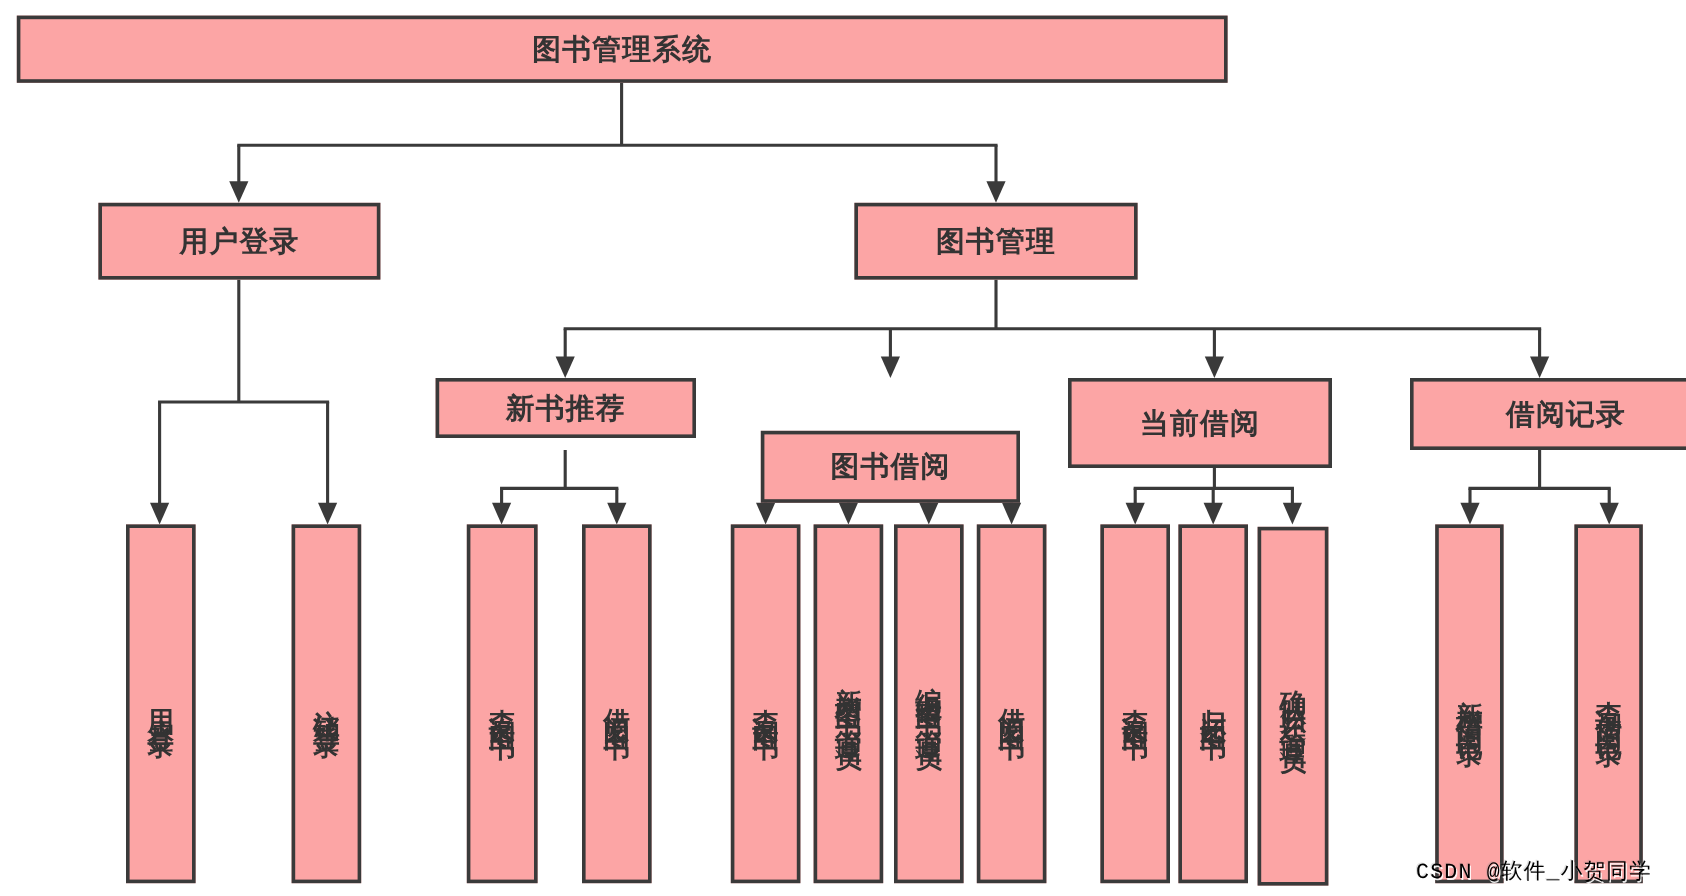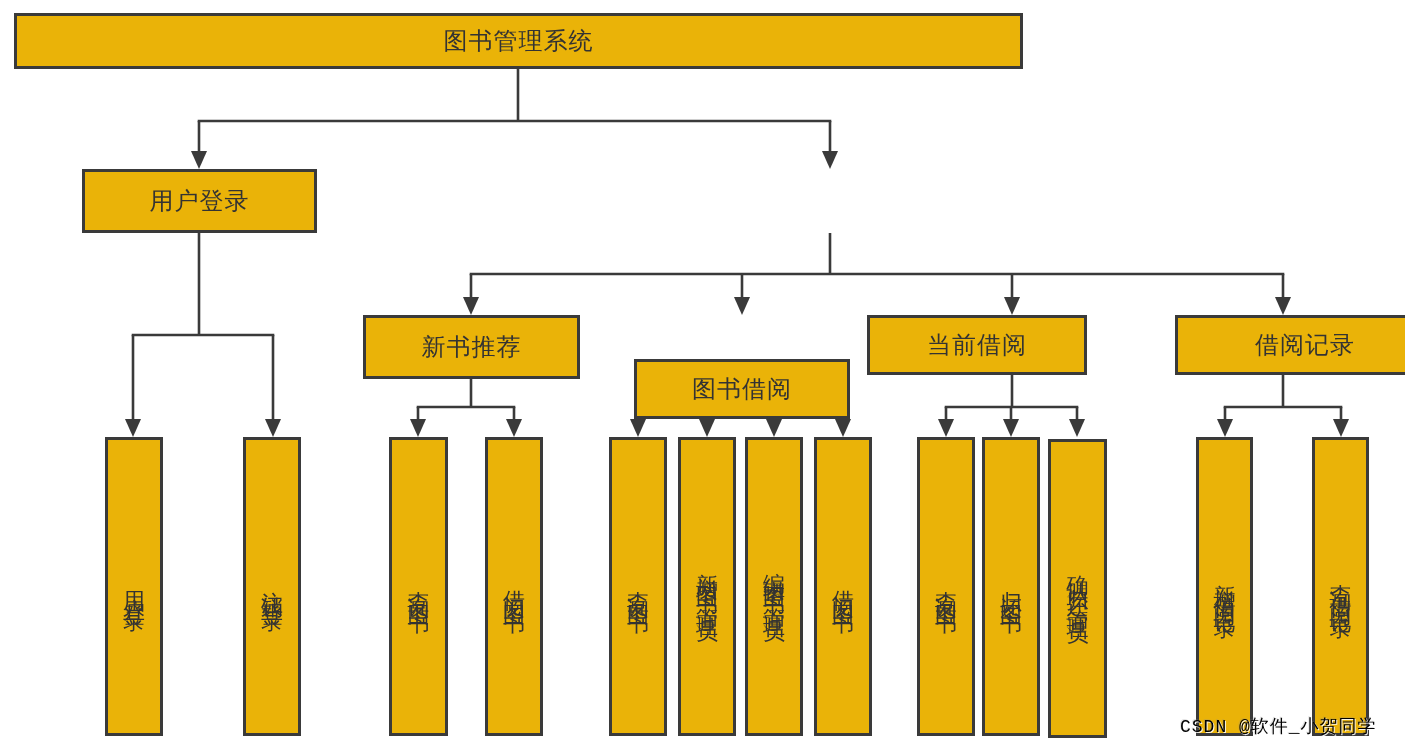--- a/index.html
+++ b/index.html
@@ -20,27 +20,28 @@
     position: absolute;
     left: 0;
     top: 0;
     width: 1405px;
     height: 747px;
     z-index: 0;
   }
   .node {
     position: absolute;
     box-sizing: border-box;
-    background: #eab308;
+    background: #fca5a5;
     border: 3px solid #3a3a3a;
     display: flex;
     align-items: center;
     justify-content: center;
     z-index: 1;
     color: #333333;
+    font-weight: bold;
   }
   .node.h {
     font-size: 24px;
     letter-spacing: 1px;
     white-space: nowrap;
   }
   .node.v {
     writing-mode: vertical-rl;
     text-orientation: mixed;
     font-size: 22px;
@@ -131,24 +132,25 @@
       <polygon points="1003,419 1019,419 1011,437"></polygon>
       <polygon points="1069,419 1085,419 1077,437"></polygon>
       <polygon points="1217,419 1233,419 1225,437"></polygon>
       <polygon points="1333,419 1349,419 1341,437"></polygon>
     </g>
   </svg>
 
   <div class="node h" style="left:14px; top:13px; width:1009px; height:56px;">图书管理系统</div>
 
   <div class="node h" style="left:82px; top:169px; width:235px; height:64px;">用户登录</div>
+  <div class="node h" style="left:712px; top:169px; width:236px; height:64px;">图书管理</div>
 
-  <div class="node h" style="left:363px; top:315px; width:217px; height:64px;">新书推荐</div>
+  <div class="node h" style="left:363px; top:315px; width:217px; height:50px;">新书推荐</div>
   <div class="node h" style="left:634px; top:315px; width:216px; height:60px;margin-top:44px;">图书借阅</div>
-  <div class="node h" style="left:867px; top:315px; width:220px; height:60px;text-align:right;">当前借阅</div>
+  <div class="node h" style="left:890px; top:315px; width:220px; height:75px;text-align:right;">当前借阅</div>
   <div class="node h" style="left:1175px; top:315px; width:260px; height:60px;">借阅记录</div>
 
   <div class="node v" style="left:105px; top:437px; width:58px; height:299px;">用户登录</div>
   <div class="node v" style="left:243px; top:437px; width:58px; height:299px;">注销登录</div>
 
   <div class="node v" style="left:389px; top:437px; width:59px; height:299px;">查询图书</div>
   <div class="node v" style="left:485px; top:437px; width:58px; height:299px;">借阅图书</div>
 
   <div class="node v" style="left:609px; top:437px; width:58px; height:299px;">查询图书</div>
   <div class="node v" style="left:678px; top:437px; width:58px; height:299px;">新增图书（管理员）</div>

